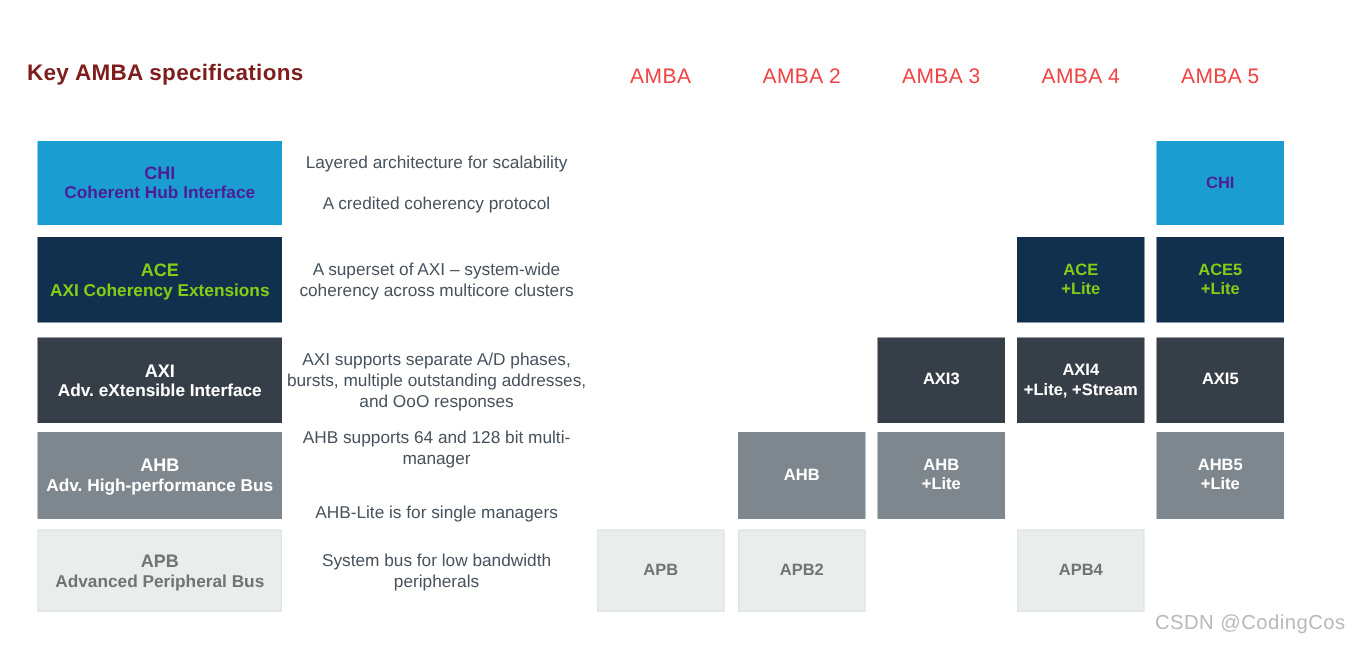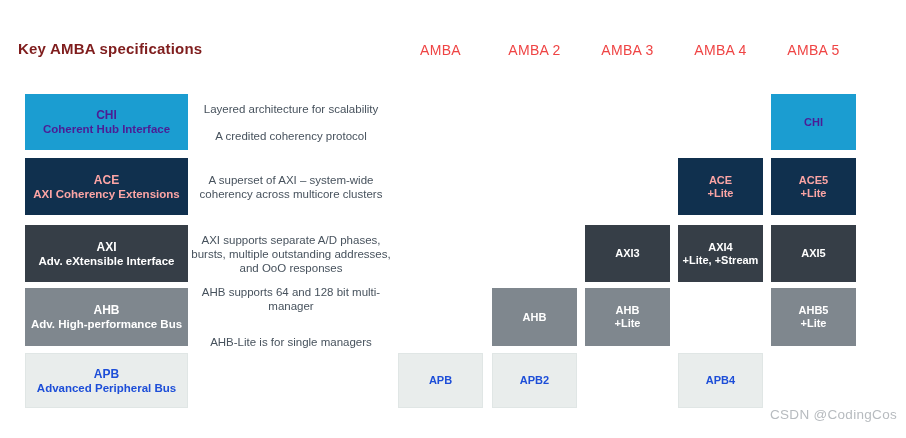--- a/index.html
+++ b/index.html
@@ -40,24 +40,24 @@
   .desc.gap-md { gap:22px; }
 
   .cell {
     position:absolute; top:0; bottom:0; width:85px;
     display:flex; align-items:center; justify-content:center;
     text-align:center; font-size:11px; font-weight:600; line-height:13px;
     white-space:pre-line;
   }
 
   .blue     { background:var(--chi_blue,#1b9dd1);      color:#4c1d95; }
-  .navy     { background:var(--ace_navy,#10304e);      color:#fca5a5; }
+  .navy     { background:var(--ace_navy,#10304e);      color:#84cc16; }
   .charcoal { background:var(--axi_charcoal,#363e47);  color:#ffffff; }
   .gray     { background:var(--ahb_gray,#7f878e);      color:#ffffff; }
-  .light    { background:var(--apb_light,#e9edec);     color:#1d4ed8; border:1px solid #e0e6e5; }
+  .light    { background:var(--apb_light,#e9edec);     color:#737373; border:1px solid #e0e6e5; }
 
   .watermark {
     position:absolute; right:9px; top:407px;
     font-size:13.5px; color:#b7bbbf; letter-spacing:.3px;
   }
 </style>
 </head>
 <body>
 
 <div class="canvas">
@@ -124,20 +124,23 @@
 +Lite</div>
     <div class="cell gray c4">AHB5
 +Lite</div>
   </div>
 
   <div class="row" style="top:353px;height:55px">
     <div class="label-box light">
       <div class="label-name">APB</div>
       <div class="label-full">Advanced Peripheral Bus</div>
     </div>
+    <div class="desc">
+      <p>System bus for low bandwidth peripherals</p>
+    </div>
     <div class="cell light c0">APB</div>
     <div class="cell light c1">APB2</div>
     <div class="cell light c3">APB4</div>
   </div>
 
   <div class="watermark">CSDN @CodingCos</div>
 
 </div>
 
 </body></html>

